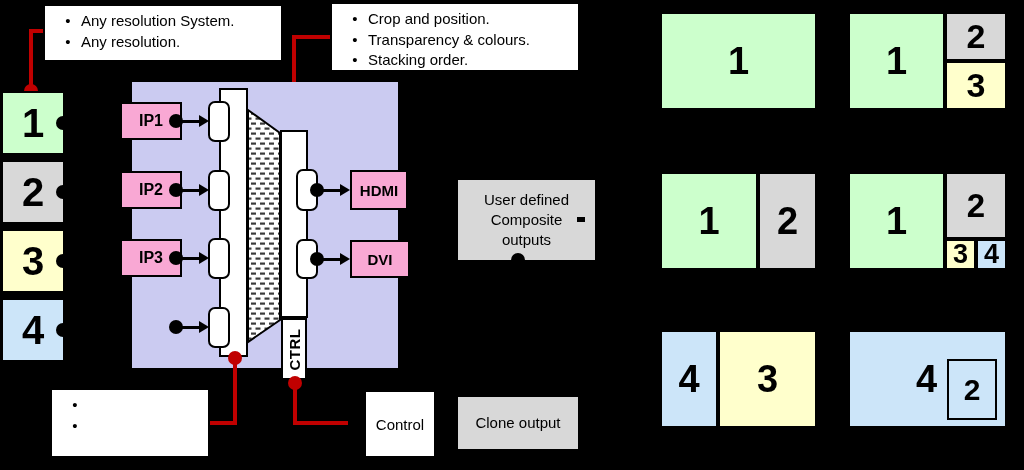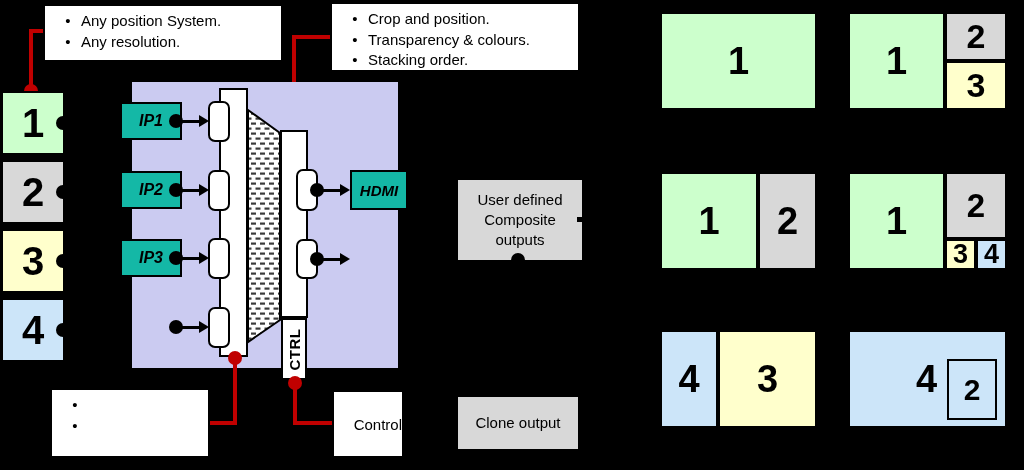--- a/index.html
+++ b/index.html
@@ -24,22 +24,22 @@
               display:flex;align-items:center;justify-content:center;
               font-size:40px;font-weight:bold;}
   .c-green{background:#ccffcc;} .c-gray{background:#d8d8d8;}
   .c-yellow{background:#ffffcc;} .c-blue{background:#cce5f9;}
   .src-dot{position:absolute;right:-7px;top:50%;margin-top:-7px;width:14px;height:14px;
            border-radius:50%;background:#000;}
   
   .proc-bg{background:#cbcbf1;}
   .bar{background:#fff;border:2px solid #000;}
   .conn{background:#fff;border:2px solid #000;border-radius:7px;}
-  .io-box{background:#14b8a6;border:2px solid #000;display:flex;align-items:center;
-          justify-content:center;font-weight:bold;font-size:16px;font-style:italic;}
+  .io-box{background:#f9a8d4;border:2px solid #000;display:flex;align-items:center;
+          justify-content:center;font-weight:bold;font-size:16px;}
   .dot{position:absolute;width:14px;height:14px;border-radius:50%;background:#000;}
   .hline{position:absolute;height:3px;background:#000;}
   .ah{position:absolute;width:0;height:0;border-top:6px solid transparent;
       border-bottom:6px solid transparent;border-left:10px solid #000;}
   .ctrl-box{background:#fff;border:2px solid #000;display:flex;align-items:center;
             justify-content:center;overflow:visible;}
   .rot{transform:rotate(-90deg);font-weight:bold;font-size:15px;white-space:nowrap;letter-spacing:.5px;}
   
   .panel{position:absolute;}
   .tile{position:absolute;box-sizing:border-box;border:2px solid #000;display:flex;
@@ -48,21 +48,21 @@
         align-items:center;justify-content:flex-end;padding-right:9px;box-sizing:border-box;}
 </style>
 </head>
 <body>
 
 <div class="stage">
 
   <div class="abs white-box callout" style="left:43px;top:4px;width:240px;height:58px">
     <div class="bullet-row">
       <span class="bullet">•</span>
-      <span class="bullet-text">Any position System.</span>
+      <span class="bullet-text">Any resolution System.</span>
     </div>
     <div class="bullet-row">
       <span class="bullet">•</span>
       <span class="bullet-text">Any resolution.</span>
     </div>
   </div>
   <div class="rline" style="left:29px;top:29px;width:14px;height:4px"></div>
   <div class="rline" style="left:29px;top:29px;width:4px;height:62px"></div>
   <div class="rdot" style="left:24px;top:84px"></div>
 
@@ -156,41 +156,44 @@
   <div class="hline" style="left:321px;top:188.5px;width:21px"></div>
   <div class="ah" style="left:340px;top:184px"></div>
   <div class="abs io-box" style="left:350px;top:170px;width:58px;height:40px;font-size:15px">
     <span>HDMI</span>
     </div>
 
   <div class="abs conn" style="left:296px;top:239px;width:22px;height:40px"></div>
   <div class="dot" style="left:310px;top:252px"></div>
   <div class="hline" style="left:321px;top:257.5px;width:21px"></div>
   <div class="ah" style="left:340px;top:253px"></div>
+  <div class="abs io-box" style="left:350px;top:240px;width:60px;height:38px;font-size:15px">
+    <span>DVI</span>
+    </div>
 
   <div class="rdot" style="left:228px;top:351px"></div>
   <div class="rline" style="left:233px;top:358px;width:4px;height:66px"></div>
   <div class="rline" style="left:210px;top:421px;width:27px;height:4px"></div>
   <div class="abs white-box callout" style="left:50px;top:388px;width:160px;height:70px">
     <div class="bullet-row">
       <span class="bullet">•</span>
     </div>
     <div class="bullet-row">
       <span class="bullet">•</span>
     </div>
   </div>
 
   <div class="rdot" style="left:288px;top:376px"></div>
   <div class="rline" style="left:293px;top:383px;width:4px;height:42px"></div>
   <div class="rline" style="left:293px;top:421px;width:55px;height:4px"></div>
-  <div class="abs white-box" style="left:332px;top:390px;width:72px;height:68px;display:flex;align-items:center;justify-content:flex-end;font-size:15px">
+  <div class="abs white-box" style="left:364px;top:390px;width:72px;height:68px;display:flex;align-items:center;justify-content:center;font-size:15px">
     <span>Control</span>
   </div>
 
-  <div class="abs gray-box" style="left:458px;top:180px;width:124px;height:80px">
+  <div class="abs gray-box" style="left:458px;top:180px;width:137px;height:80px">
     <div>User defined</div>
     <div>Composite</div>
     <div>outputs</div>
   </div>
   <div class="stub" style="left:451px;top:216px;width:7px;height:6px"></div>
   <div class="stub" style="left:577px;top:217px;width:8px;height:5px"></div>
   <div class="bdot" style="left:511px;top:253px"></div>
 
   <div class="stub" style="left:513px;top:391px;width:5px;height:7px"></div>
   <div class="abs gray-box" style="left:458px;top:397px;width:120px;height:52px">

